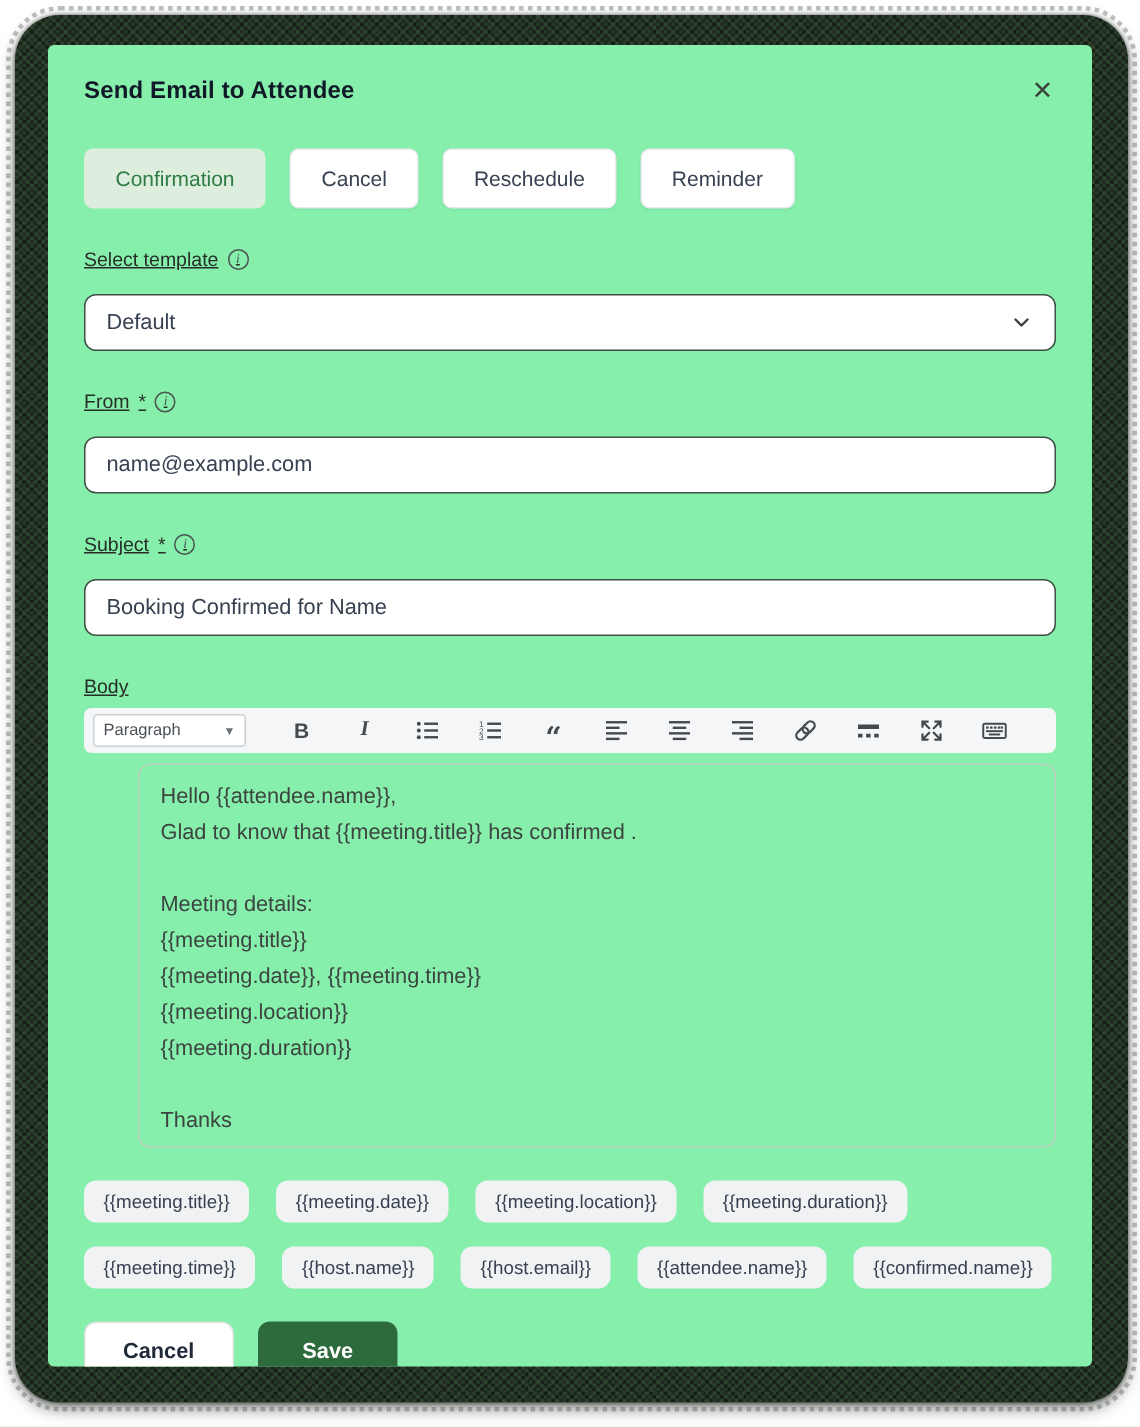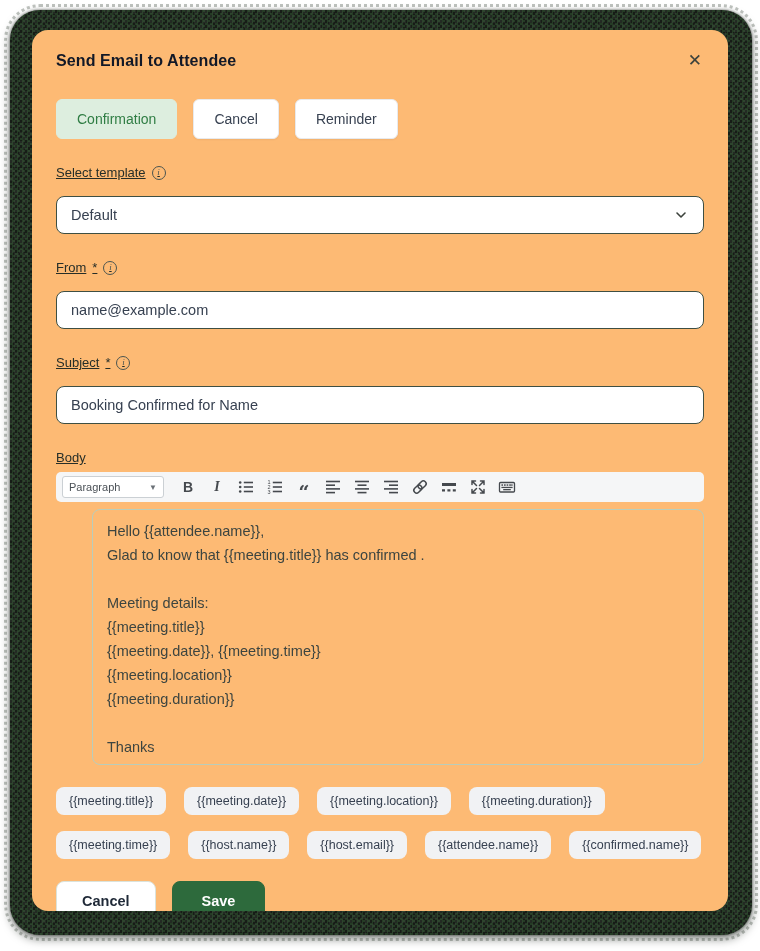--- a/index.html
+++ b/index.html
@@ -14,21 +14,21 @@
     background-image:
       repeating-conic-gradient(rgba(70,130,70,0.30) 0% 25%, rgba(0,0,0,0) 0% 50%),
       repeating-conic-gradient(rgba(205,225,205,0.07) 0% 25%, rgba(0,0,0,0) 0% 50%);
     background-size:5px 5px, 9px 9px;
     box-shadow:0 4px 10px rgba(18,24,18,.5), 0 0 3px rgba(18,24,18,.65);
     outline:3px dotted rgba(40,55,40,.30); outline-offset:3px;
   }
 
   .modal{
     position:absolute; left:32px; top:30px; right:32px; bottom:40px;
-    background:#fdba74; border-radius:16px; padding:16px 24px 20px;
+    background:#86efac; border-radius:4px; padding:16px 24px 20px;
     overflow:hidden;
   }
 
   
   .hdr{ display:flex; align-items:flex-start; justify-content:space-between; }
   .title{ font-size:16px; font-weight:700; color:#111827; padding-top:6px; letter-spacing:.1px;}
   .close{ font-size:17px; color:#3c423c; cursor:pointer; padding:6px 2px; line-height:1; }
 
   
   .tabs{ display:flex; gap:16px; margin-top:24px;text-align:center; }
@@ -46,21 +46,21 @@
          font-size:9px; font-style:italic; font-family:"Liberation Serif",serif;
          color:#4b5550; line-height:1; }
   .ctl{ margin-top:16px; height:38px; width:100%; border:1.5px solid #3e4f43; border-radius:8px;
         background:#fff; font-size:14.5px; color:#374151; padding:0 14px;
         font-family:"Liberation Sans","DejaVu Sans",sans-serif; }
   .select{ display:flex; align-items:center; justify-content:space-between; cursor:pointer; }
   .chev svg{ display:block; }
 
   
   .toolbar{ margin-top:7px; height:30px; background:#f5f6f7; border-radius:5px;
-            display:flex; align-items:center; gap:3px; padding:0 6px; }
+            display:flex; align-items:center; gap:16px; padding:0 6px; }
   .para-select{ width:102px; height:22px; background:#fff; border:1px solid #cbd0d4; border-radius:3px;
                 display:flex; align-items:center; justify-content:space-between; padding:0 6px;
                 font-size:11px; color:#4b5157; cursor:pointer; margin-right:8px;}
   .para-caret{ font-size:8px; color:#6b7177; }
   .tb-btn{ width:26px; height:24px; display:flex; align-items:center; justify-content:center;
            border-radius:3px; cursor:pointer; color:#45494e; }
   .tb-b{ font-weight:700; font-size:14px; }
   .tb-i{ font-style:italic; font-size:14px; font-family:"Liberation Serif",serif; font-weight:700;}
   .tb-q{ font-size:19px; font-weight:700; line-height:0; padding-top:10px; font-family:"DejaVu Serif",serif;}
   .tb-btn svg{ display:block; }
@@ -93,20 +93,21 @@
   <div class="modal">
 
     <div class="hdr">
       <div class="title">Send Email to Attendee</div>
       <div class="close">✕</div>
     </div>
 
     <div class="tabs">
       <div class="tab active">Confirmation</div>
       <div class="tab">Cancel</div>
+      <div class="tab">Reschedule</div>
       <div class="tab">Reminder</div>
     </div>
 
     <div class="group">
       <div class="lbl">
         <span>Select template</span>
         <span class="info">i</span>
       </div>
       <div class="ctl select">
         <span>Default</span>

